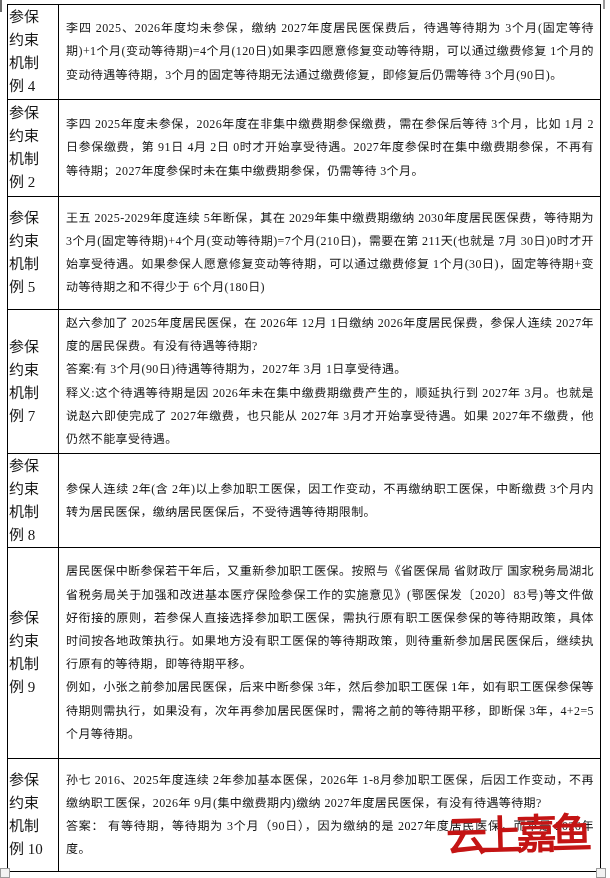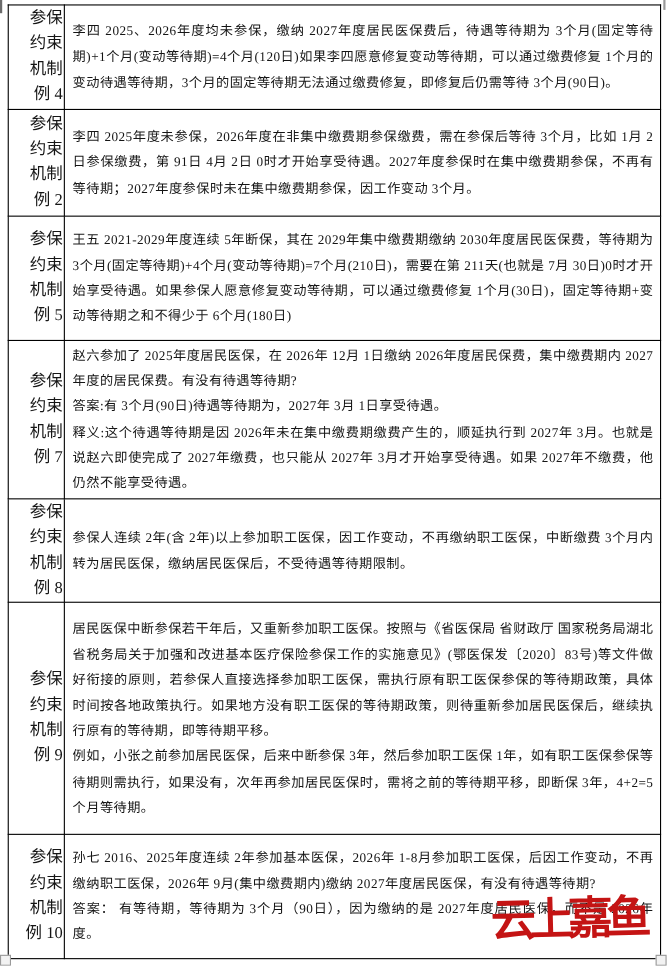--- a/index.html
+++ b/index.html
@@ -25,21 +25,21 @@
     width: 594px;
     border-collapse: collapse;
     table-layout: fixed;
   }
   table.policy-table td {
     border: 1px solid #000000;
     overflow: hidden;
   }
   td.label-cell {
     width: 48px;
-    text-align: right;
+    text-align: left;
     vertical-align: middle;
     font-size: 15px;
     line-height: 23px;
     padding: 0 1px;
     white-space: nowrap;
   }
   td.body-cell {
     vertical-align: middle;
     padding: 2px 6px 2px 7px;
     font-size: 12px;
@@ -106,45 +106,45 @@
   </tr>
 
   <tr class="row-2">
     <td class="label-cell">
             <div class="label-line">参保</div>
             <div class="label-line">约束</div>
             <div class="label-line">机制</div>
             <div class="label-line">例 2</div>
           </td>
     <td class="body-cell">
-            <p class="para">李四 2025年度未参保，2026年度在非集中缴费期参保缴费，需在参保后等待 3个月，比如 1月 2日参保缴费，第 91日 4月 2日 0时才开始享受待遇。2027年度参保时在集中缴费期参保，不再有等待期；2027年度参保时未在集中缴费期参保，因工作变动 3个月。</p>
+            <p class="para">李四 2025年度未参保，2026年度在非集中缴费期参保缴费，需在参保后等待 3个月，比如 1月 2日参保缴费，第 91日 4月 2日 0时才开始享受待遇。2027年度参保时在集中缴费期参保，不再有等待期；2027年度参保时未在集中缴费期参保，仍需等待 3个月。</p>
           </td>
   </tr>
 
   <tr class="row-3">
     <td class="label-cell">
             <div class="label-line">参保</div>
             <div class="label-line">约束</div>
             <div class="label-line">机制</div>
             <div class="label-line">例 5</div>
           </td>
     <td class="body-cell">
-            <p class="para">王五 2021-2029年度连续 5年断保，其在 2029年集中缴费期缴纳 2030年度居民医保费，等待期为 3个月(固定等待期)+4个月(变动等待期)=7个月(210日)，需要在第 211天(也就是 7月 30日)0时才开始享受待遇。如果参保人愿意修复变动等待期，可以通过缴费修复 1个月(30日)，固定等待期+变动等待期之和不得少于 6个月(180日)</p>
+            <p class="para">王五 2025-2029年度连续 5年断保，其在 2029年集中缴费期缴纳 2030年度居民医保费，等待期为 3个月(固定等待期)+4个月(变动等待期)=7个月(210日)，需要在第 211天(也就是 7月 30日)0时才开始享受待遇。如果参保人愿意修复变动等待期，可以通过缴费修复 1个月(30日)，固定等待期+变动等待期之和不得少于 6个月(180日)</p>
           </td>
   </tr>
 
   <tr class="row-4">
     <td class="label-cell">
             <div class="label-line">参保</div>
             <div class="label-line">约束</div>
             <div class="label-line">机制</div>
             <div class="label-line">例 7</div>
           </td>
     <td class="body-cell">
-            <p class="para">赵六参加了 2025年度居民医保，在 2026年 12月 1日缴纳 2026年度居民保费，集中缴费期内 2027年度的居民保费。有没有待遇等待期?</p>
+            <p class="para">赵六参加了 2025年度居民医保，在 2026年 12月 1日缴纳 2026年度居民保费，参保人连续 2027年度的居民保费。有没有待遇等待期?</p>
             <p class="para">答案:有 3个月(90日)待遇等待期为，2027年 3月 1日享受待遇。</p>
             <p class="para">释义:这个待遇等待期是因 2026年未在集中缴费期缴费产生的，顺延执行到 2027年 3月。也就是说赵六即使完成了 2027年缴费，也只能从 2027年 3月才开始享受待遇。如果 2027年不缴费，他仍然不能享受待遇。</p>
           </td>
   </tr>
 
   <tr class="row-5">
     <td class="label-cell">
             <div class="label-line">参保</div>
             <div class="label-line">约束</div>
             <div class="label-line">机制</div>

